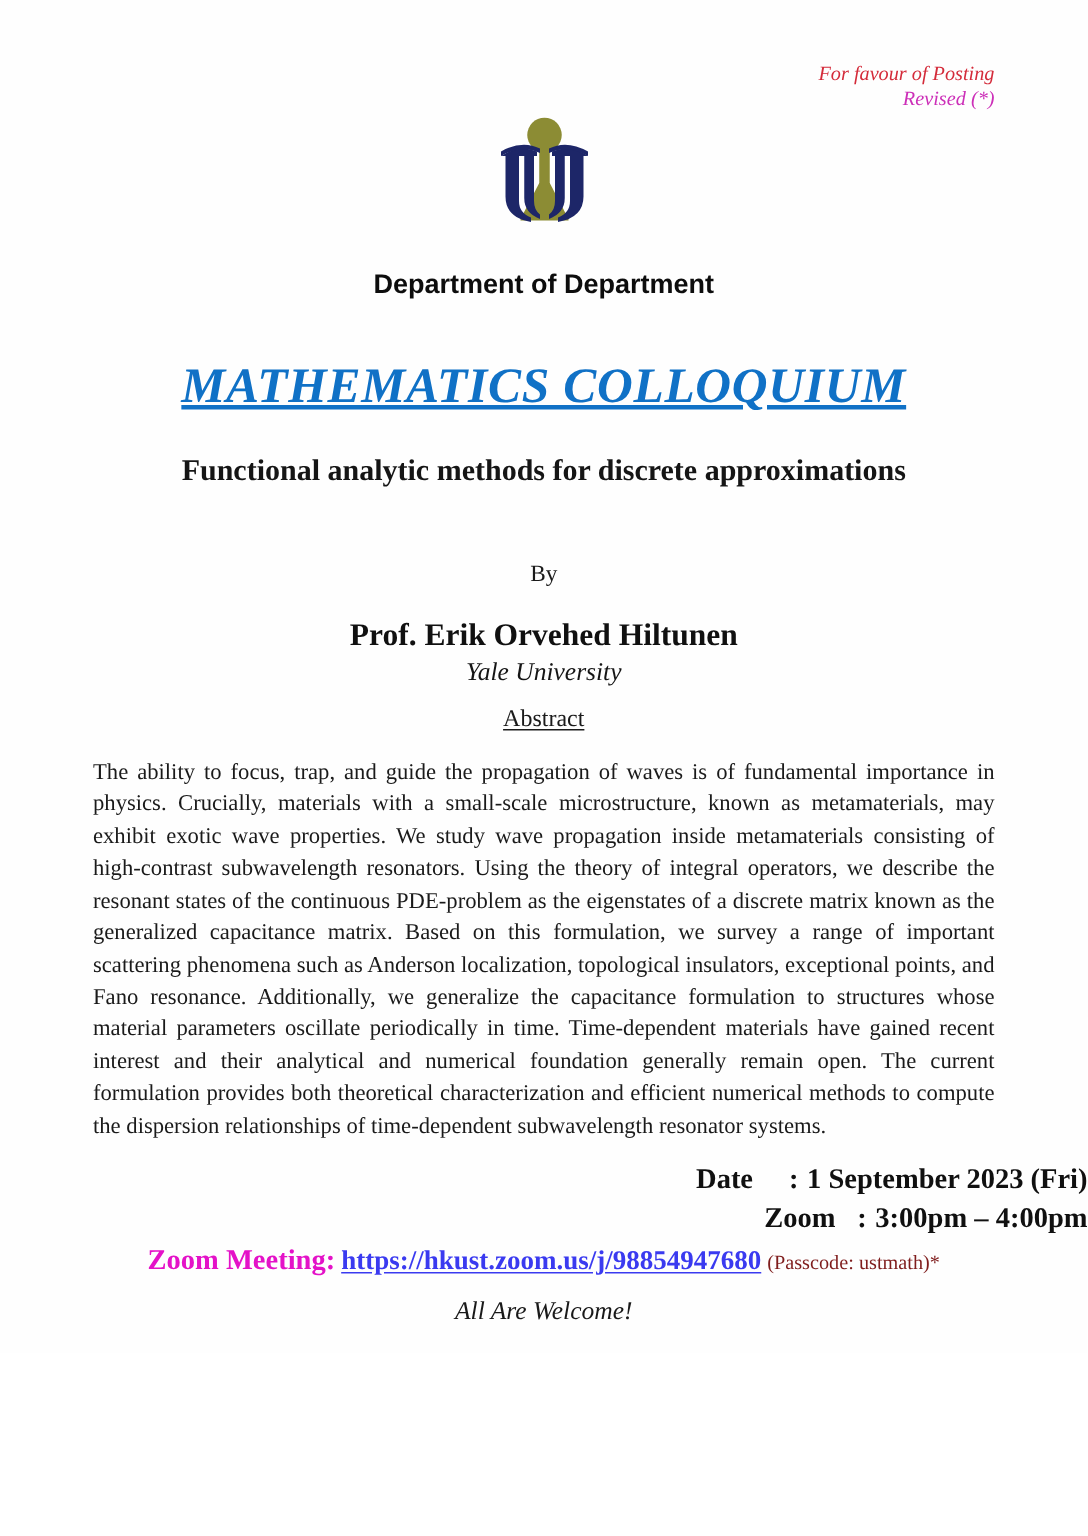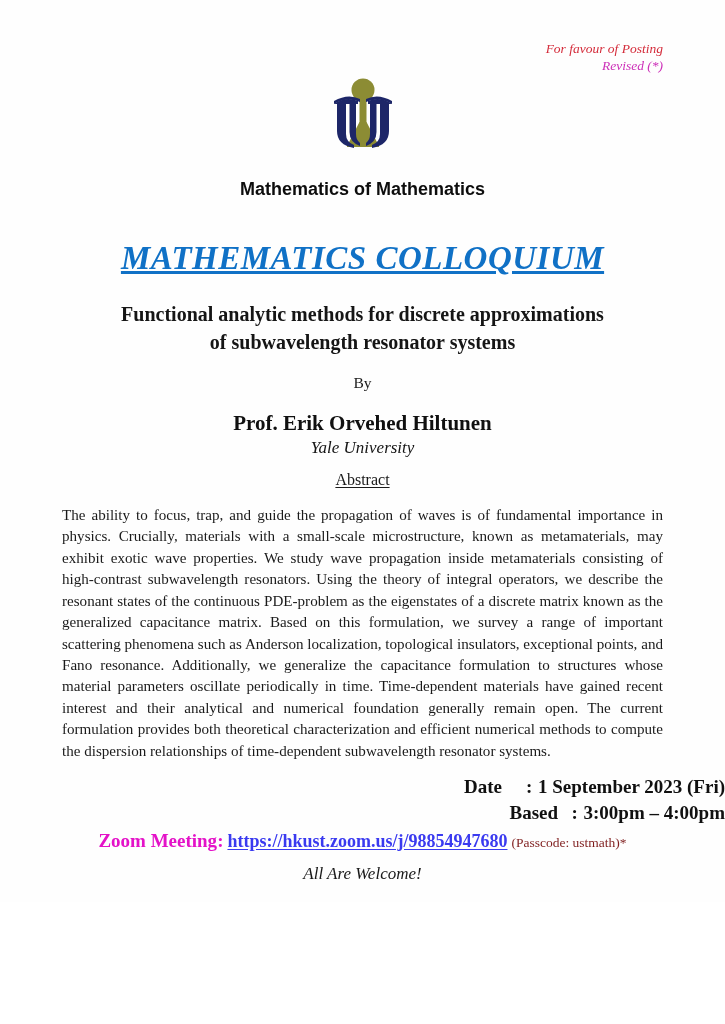--- a/index.html
+++ b/index.html
@@ -239,47 +239,46 @@
       <path d="M65 25 L56 25 L56 56 Q56 64 48 67 L48 70 Q65 67 65 53 Z" fill="#1d2668"></path>
 
       <path d="M10 26 Q22 18 34 23 L34 26 Z" fill="#1d2668"></path>
       <path d="M68 26 Q56 18 44 23 L44 26 Z" fill="#1d2668"></path>
       <path d="M10 23 Q24 15 36 21 L36 24 Q24 18 10 26 Z" fill="#1d2668"></path>
       <path d="M68 23 Q54 15 42 21 L42 24 Q54 18 68 26 Z" fill="#1d2668"></path>
     </svg>
   </div>
 
   <div class="uni-block">
-    <div class="dept-name">Mathematics of Mathematics</div>
+    <div class="dept-name">Department of Department</div>
   </div>
 
   <div class="colloquium">MATHEMATICS COLLOQUIUM</div>
 
   <div class="talk-title">
     <div>Functional analytic methods for discrete approximations</div>
-    <div>of subwavelength resonator systems</div>
   </div>
 
   <div class="by-line">By</div>
   <div class="speaker-name">Prof. Erik Orvehed Hiltunen</div>
   <div class="speaker-affil">Yale University</div>
 
   <div class="abstract-head">
     <span>Abstract</span>
   </div>
   <div class="abstract-body">The ability to focus, trap, and guide the propagation of waves is of fundamental importance in physics. Crucially, materials with a small-scale microstructure, known as metamaterials, may exhibit exotic wave properties. We study wave propagation inside metamaterials consisting of high-contrast subwavelength resonators. Using the theory of integral operators, we describe the resonant states of the continuous PDE-problem as the eigenstates of a discrete matrix known as the generalized capacitance matrix. Based on this formulation, we survey a range of important scattering phenomena such as Anderson localization, topological insulators, exceptional points, and Fano resonance. Additionally, we generalize the capacitance formulation to structures whose material parameters oscillate periodically in time. Time-dependent materials have gained recent interest and their analytical and numerical foundation generally remain open. The current formulation provides both theoretical characterization and efficient numerical methods to compute the dispersion relationships of time-dependent subwavelength resonator systems.</div>
 
   <div class="details">
     <div class="detail-row">
       <span class="detail-label">Date</span>
       <span class="detail-sep">:</span>
       <span class="detail-value">1 September 2023 (Fri)</span>
     </div>
     <div class="detail-row">
-      <span class="detail-label">Based</span>
+      <span class="detail-label">Zoom</span>
       <span class="detail-sep">:</span>
       <span class="detail-value">3:00pm – 4:00pm</span>
     </div>
   </div>
 
   <div class="zoom-line">
     <span class="zoom-label">Zoom Meeting</span><span class="zoom-colon">:</span>
     <a class="zoom-url" href="#">https://hkust.zoom.us/j/98854947680</a>
     <span class="zoom-pass">(Passcode: ustmath)*</span>
   </div>

